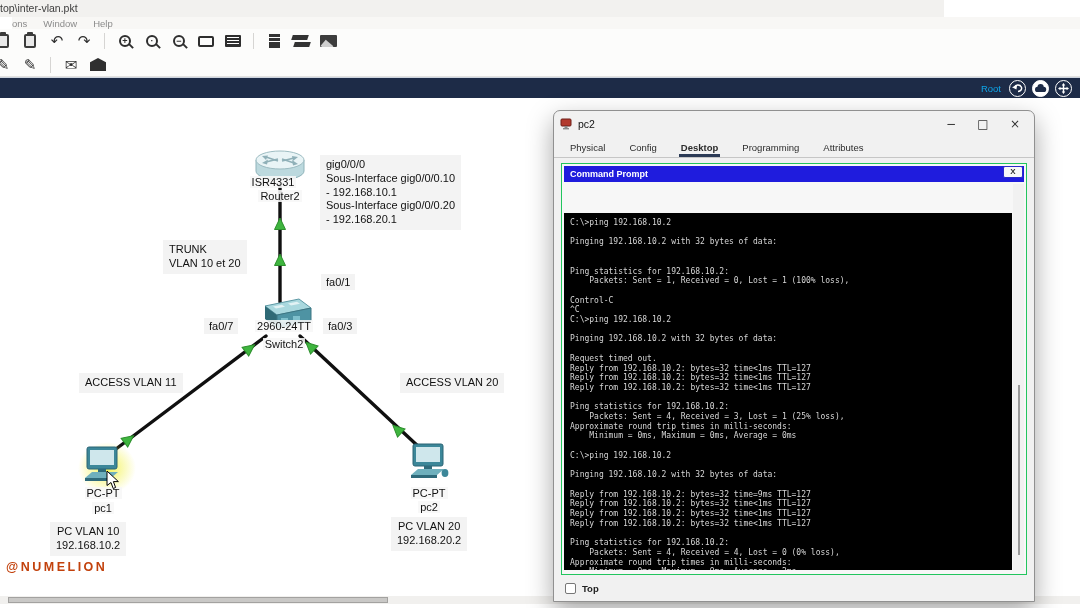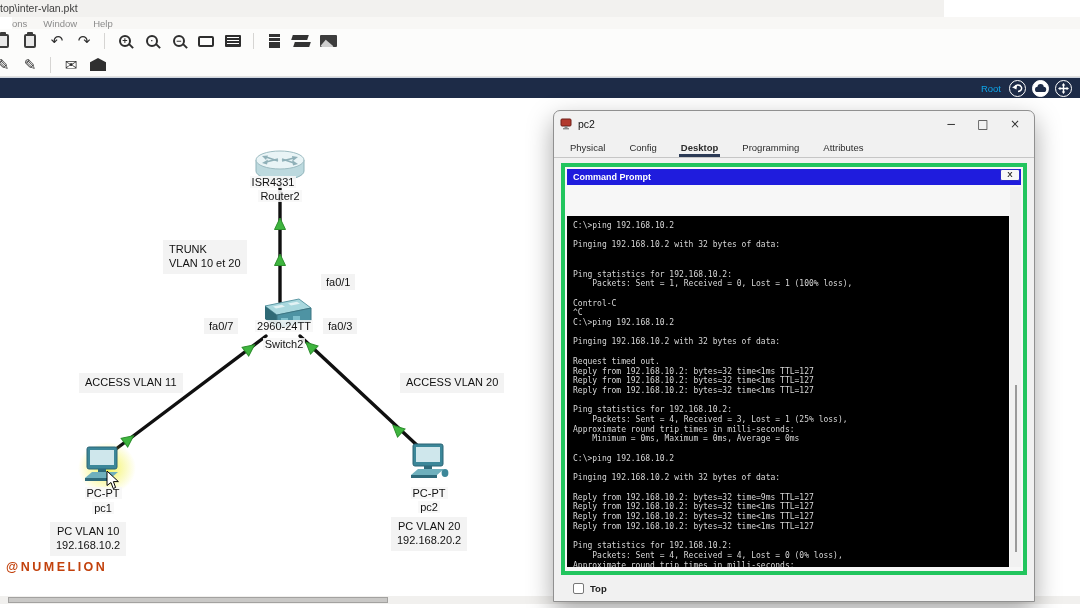--- a/index.html
+++ b/index.html
@@ -74,33 +74,33 @@
            background:#f1f1f1; border:1px solid #909090; border-radius:7px 7px 0 0;
            box-shadow:0 10px 26px rgba(0,0,0,.35); }
   .wtitle { height:25px; display:flex; align-items:center; padding:0 6px; gap:6px; }
   .wname { font-size:10.5px; color:#111; flex:1; }
   .wbtn { width:26px; text-align:center; font-size:12px; color:#333; font-family:"DejaVu Sans", sans-serif; }
   .tabs { height:22px; display:flex; gap:20px; padding-left:14px; align-items:flex-end;
           border-bottom:1px solid #c6c6c6; }
   .tab { font-size:9.5px; color:#2c2c2c; padding:0 2px 4px 2px; }
   .tab.active { border-bottom:3px solid #2b3a55; padding-bottom:1px; font-weight:bold; }
   .wcontent { position:absolute; left:7px; top:52px; right:7px; bottom:26px;
-              background:#f7f7f7; border:4px solid #22c55e; }
+              background:#f7f7f7; border:1px solid #22c55e; }
   .promptbar { position:absolute; left:2px; top:2px; right:2px; height:16px; background:#1f1cdd;
                color:#fff; font-size:9px; font-weight:bold; line-height:16px; padding-left:6px; }
   .promptx { position:absolute; right:3px; top:2px; width:20px; height:12px; background:#f8f8f8;
              border:1px solid #2a2ac9; border-radius:2px; font-size:8px; color:#333;
              line-height:10px; text-align:center; font-weight:bold; }
   .term { position:absolute; left:2px; top:20px; right:14px; bottom:4px; background:#000;
           color:#d6d6d6; font-family:"DejaVu Sans Mono", monospace; font-size:8px;
           line-height:9.7px; padding:5px 6px; white-space:pre; overflow:hidden;margin-top:29px; }
   .vscroll { position:absolute; right:2px; top:20px; width:11px; bottom:4px; background:#f1f1f1; }
   .vthumb { position:absolute; right:4px; top:52%; width:2px; height:44%; background:#9a9a9a; }
   .wbottom { position:absolute; left:0; bottom:0; height:26px; width:100%;
-             display:flex; align-items:center; padding-left:11px; gap:6px;margin-left:8px; }
+             display:flex; align-items:center; padding-left:11px; gap:6px; }
   .chk { width:11px; height:11px; border:1px solid #777; border-radius:2px; background:#fff; }
   .chklbl { font-size:9.5px; font-weight:bold; color:#222; }
 </style>
 </head>
 <body>
 
 <div class="screen">
 
   <div class="titlebar">
     <span>top\inter-vlan.pkt</span>
@@ -214,20 +214,27 @@
           <polygon points="8,16 14,12.5 13,17.5"></polygon>
             <polygon points="44,10 38,9 39,14"></polygon>
           <polygon points="8,9 14,8.5 12,13"></polygon>
             <polygon points="44,17 38,13 39,18.5"></polygon>
         </g>
       </svg>
     </div>
     <div class="devlbl" style="left:228px; top:78px;"><i>ISR4331</i></div>
     <div class="devlbl" style="left:235px; top:92px;"><i>Router2</i></div>
 
+    <div class="note" style="left:320px; top:57px;">
+      <div>gig0/0/0</div>
+      <div>Sous-Interface gig0/0/0.10</div>
+      <div> - 192.168.10.1</div>
+      <div>Sous-Interface gig0/0/0.20</div>
+      <div>- 192.168.20.1</div>
+    </div>
 
     <div class="note" style="left:163px; top:142px;">
       <div>TRUNK</div>
       <div>VLAN 10 et 20</div>
     </div>
 
     <div class="portlbl" style="left:321px; top:176px;">fa0/1</div>
 
     <div class="dev" style="left:257px; top:198px;">
       <svg width="56" height="38" viewBox="0 0 56 38">

